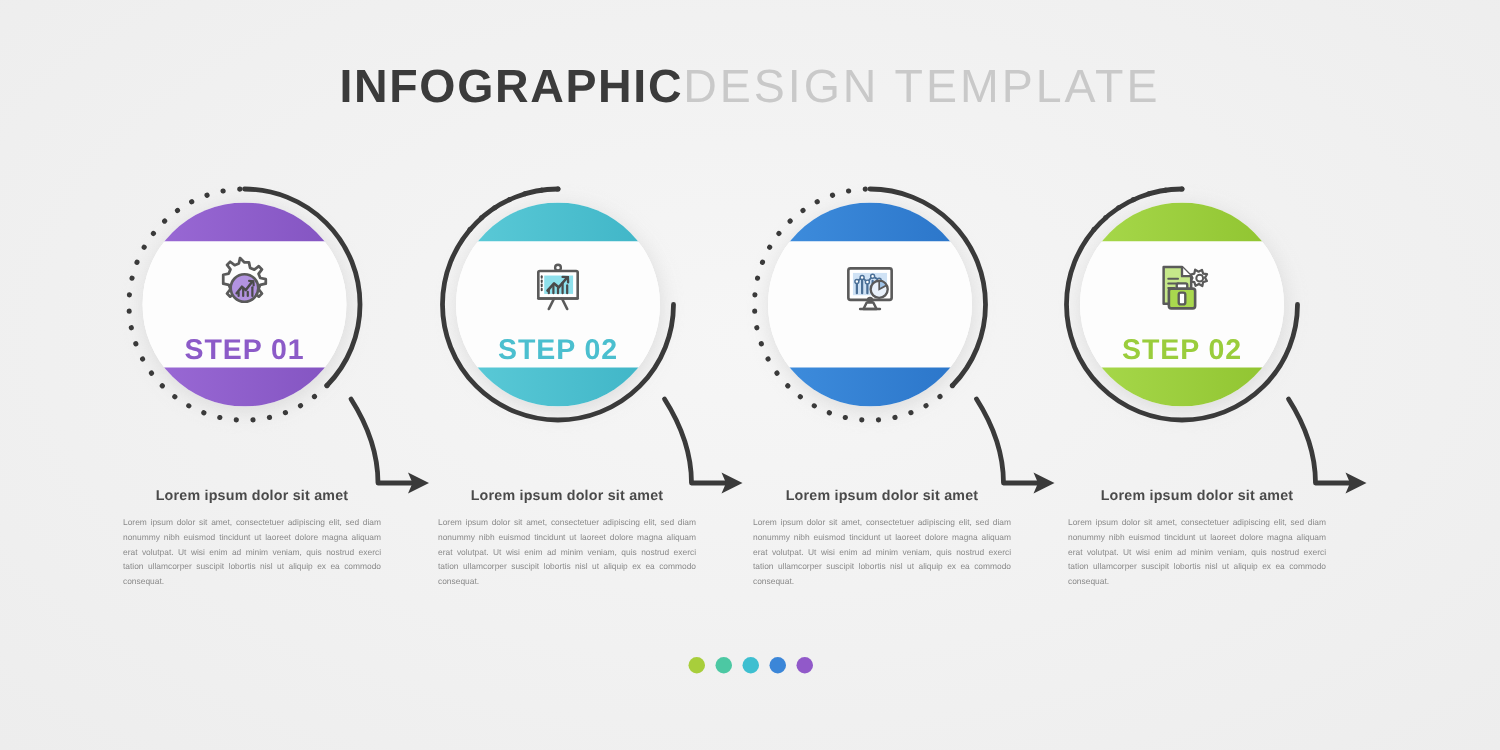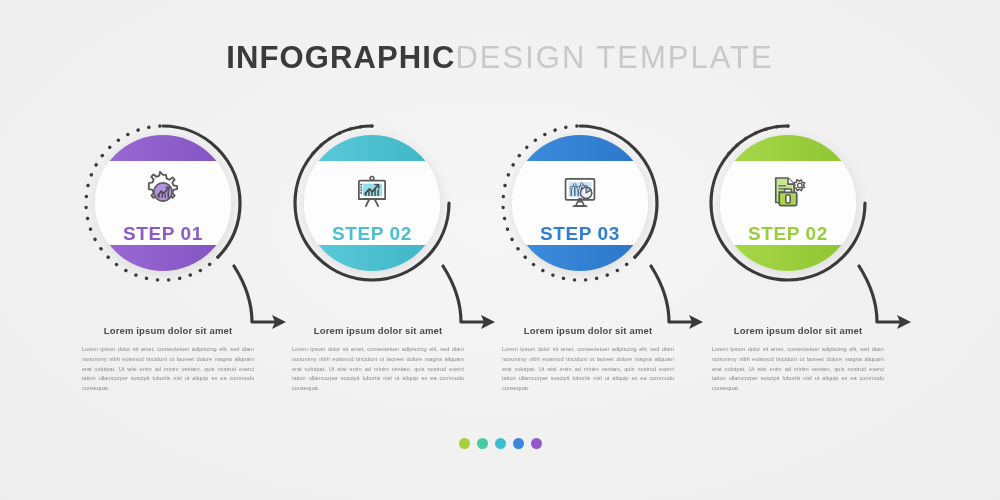--- a/index.html
+++ b/index.html
@@ -272,21 +272,20 @@
               <circle cx="26" cy="15" r="1.5"></circle>
               <circle cx="31" cy="18" r="1.5"></circle>
             </g>
             <circle cx="31" cy="25" r="6.5" fill="#e9f1fa" stroke="#5a5a5a" stroke-width="1.8"></circle>
             <path d="M31 25 L31 18.5 A6.5 6.5 0 0 1 36.6 22 Z" fill="#9fc3e8" stroke="#5a5a5a" stroke-width="1.3"></path>
             <circle cx="24" cy="33" r="1.6" fill="none" stroke="#5a5a5a" stroke-width="1.6"></circle>
             <path d="M19 40 l2.5-5 5 0 2.5 5 z" fill="none" stroke="#5a5a5a" stroke-width="1.9" stroke-linejoin="round"></path>
             <line x1="16.5" y1="40" x2="31.5" y2="40" stroke="#5a5a5a" stroke-width="2" stroke-linecap="round"></line>
           </svg>
         </div>
-        <div class="step-label" style="color:#2E7FD4;">STEP 03</div>
       </div>
     </div>
 
     <div class="step" style="left:703px;">
       <div class="step-shadow"></div>
       <svg class="step-ring" viewBox="0 0 170 170">
         <path d="M 85 8 A 77 77 0 0 0 8 85 A 77 77 0 0 0 85 162 A 77 77 0 0 0 162 85" fill="none" stroke="#3a3a3a" stroke-width="3.2" stroke-linecap="round"></path>
         <path d="M 85 8 A 77 77 0 0 0 21 42" fill="none" stroke="#3a3a3a" stroke-width="3.4" stroke-linecap="round" stroke-dasharray="0.1 11"></path>
       </svg>
       <div class="disc">

